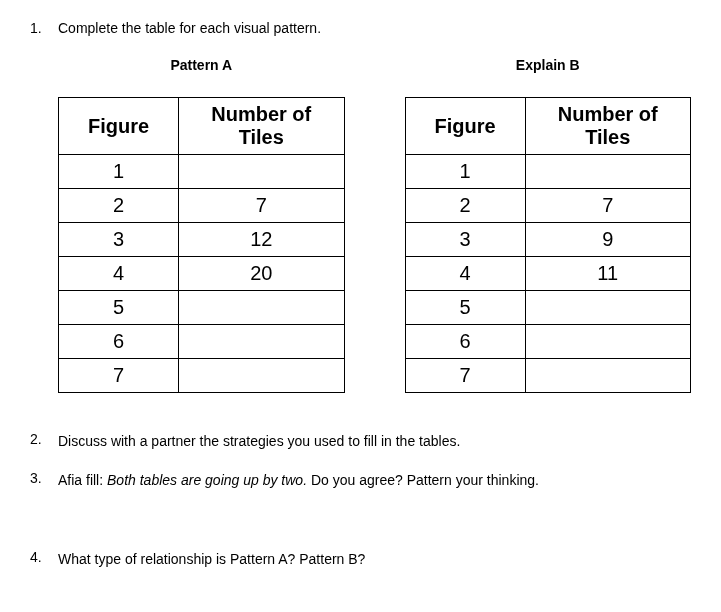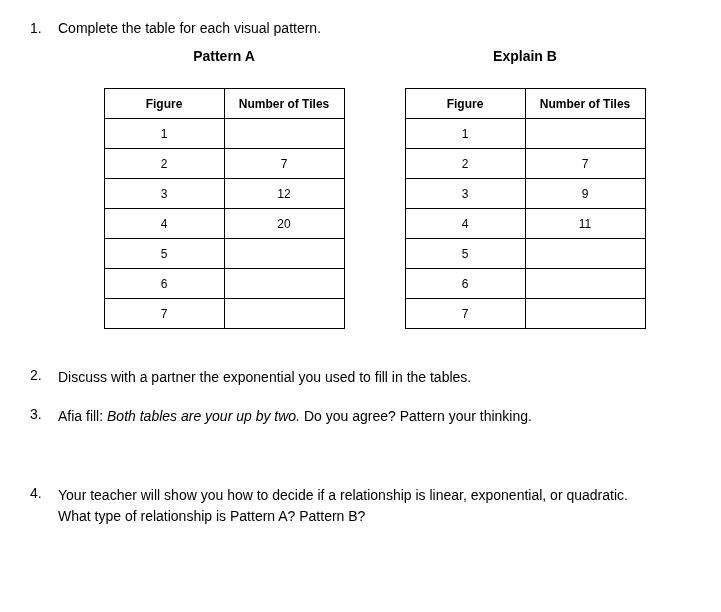--- a/index.html
+++ b/index.html
@@ -18,41 +18,41 @@
     }
     .q-num {
       min-width: 28px;
       font-size: 14px;
     }
     .q-content {
       flex: 1;
     }
     .q-text {
       font-size: 14px;
-      margin-bottom: 12px;
+      margin-bottom: 21px;
     }
     .tables-row {
       display: flex;
       gap: 60px;
       justify-content: center;
     }
     .pattern-block {
       display: flex;
       flex-direction: column;
       align-items: center;
       gap: 18px;
     }
     .pattern-title {
       font-weight: bold;
       font-size: 14px;
       margin-bottom: 6px;
     }
     table {
       border-collapse: collapse;
-      font-size: 12px;
+      font-size: 20px;
     }
     table th, table td {
       border: 1px solid #000;
       padding: 5px 10px;
       text-align: center;
       min-width: 120px;
       height: 30px;
     }
     table th {
       font-weight: bold;
@@ -164,35 +164,34 @@
 
     </div>
   </div>
 </div>
 
 <div class="spacer"></div>
 
 <div class="question">
   <div class="q-num">2.</div>
   <div class="q-content">
-    <div class="q2-text">Discuss with a partner the exponential you used to fill in the tables.</div>
+    <div class="q2-text">Discuss with a partner the strategies you used to fill in the tables.</div>
   </div>
 </div>
 
 <div class="question">
   <div class="q-num">3.</div>
   <div class="q-content">
     <div class="q3-text">
-      <span>Afia fill: </span><span class="q3-italic">Both tables are your up by two.</span><span> Do you agree? Pattern your thinking.</span>
+      <span>Afia fill: </span><span class="q3-italic">Both tables are going up by two.</span><span> Do you agree? Pattern your thinking.</span>
     </div>
   </div>
 </div>
 
 <div class="spacer"></div>
 <div class="spacer"></div>
 
 <div class="question">
   <div class="q-num">4.</div>
   <div class="q-content">
-    <div class="q4-text">Your teacher will show you how to decide if a relationship is linear, exponential, or quadratic.</div>
     <div class="q4-text">What type of relationship is Pattern A? Pattern B?</div>
   </div>
 </div>
 
 </body></html>

